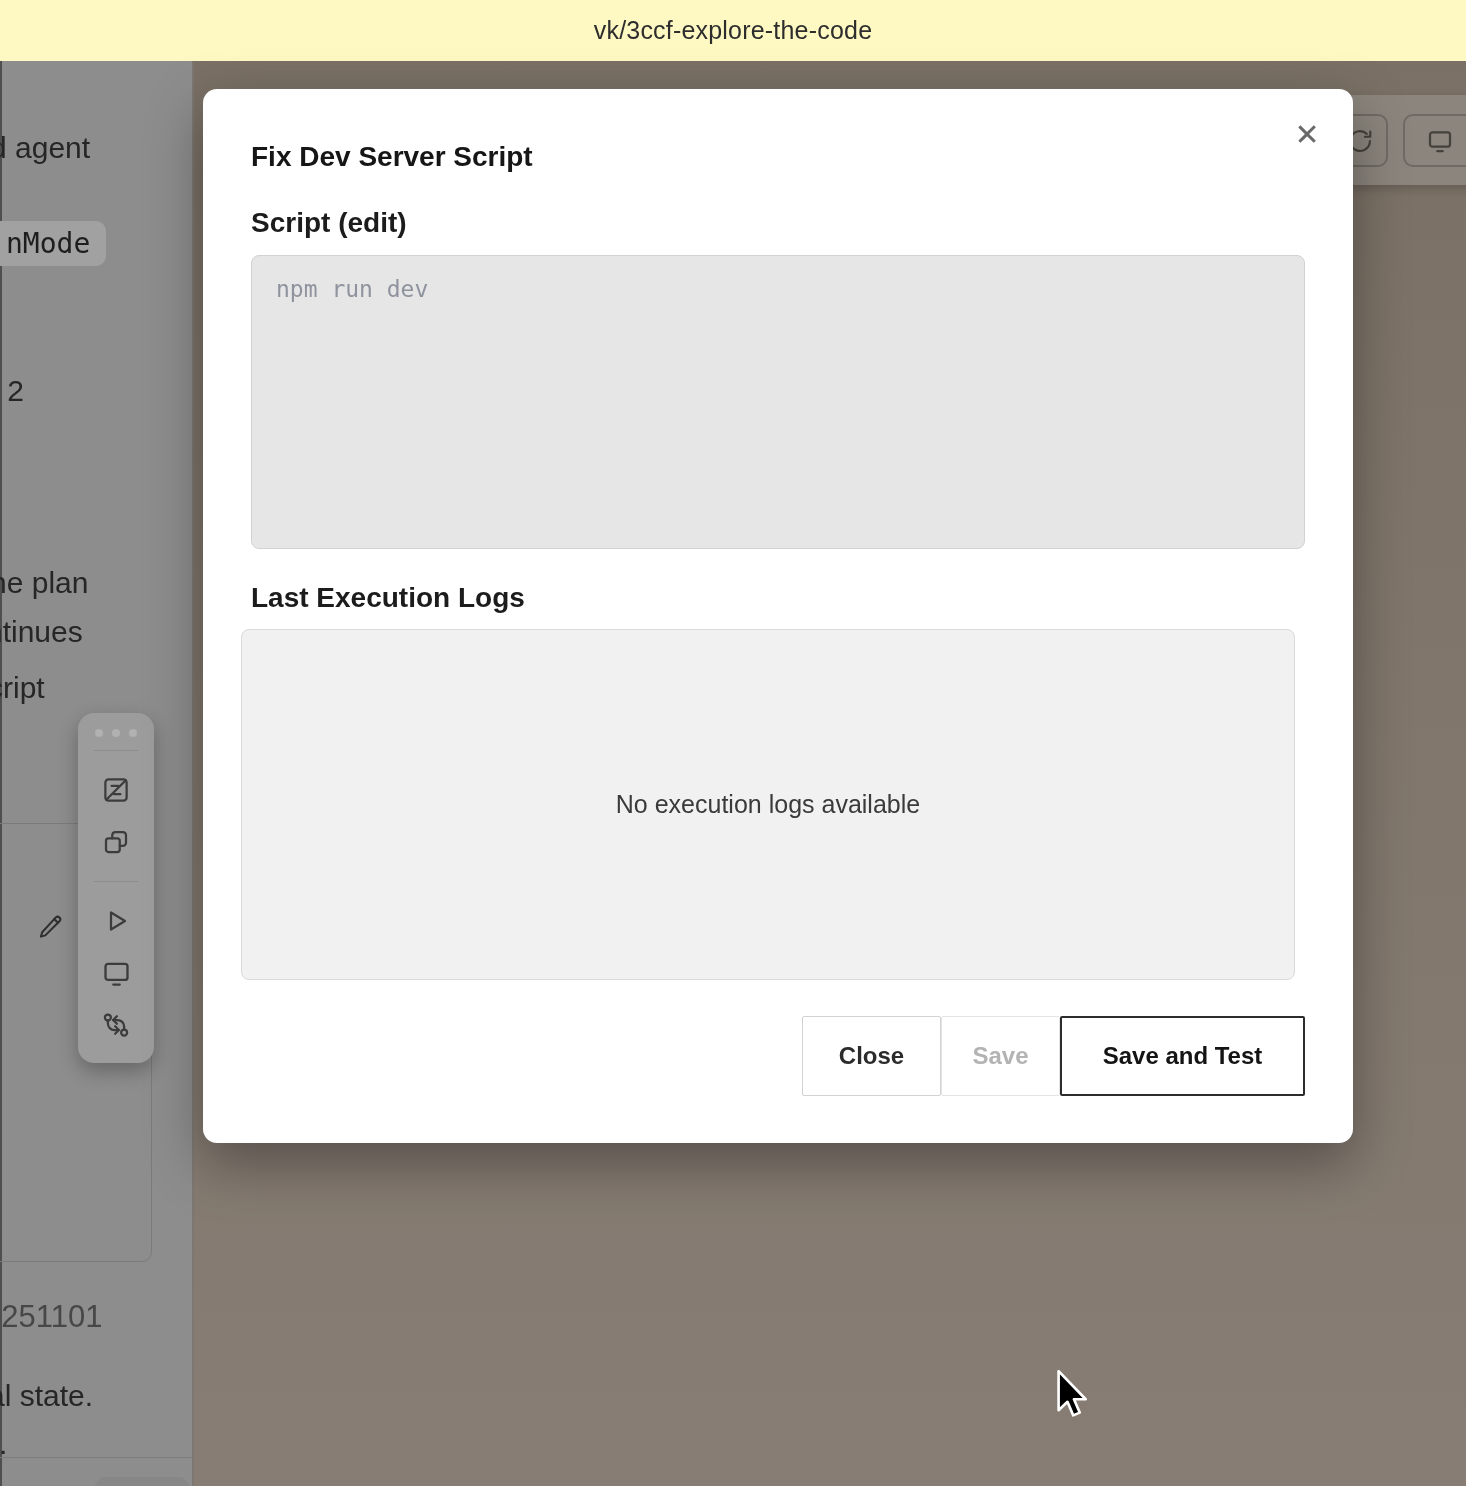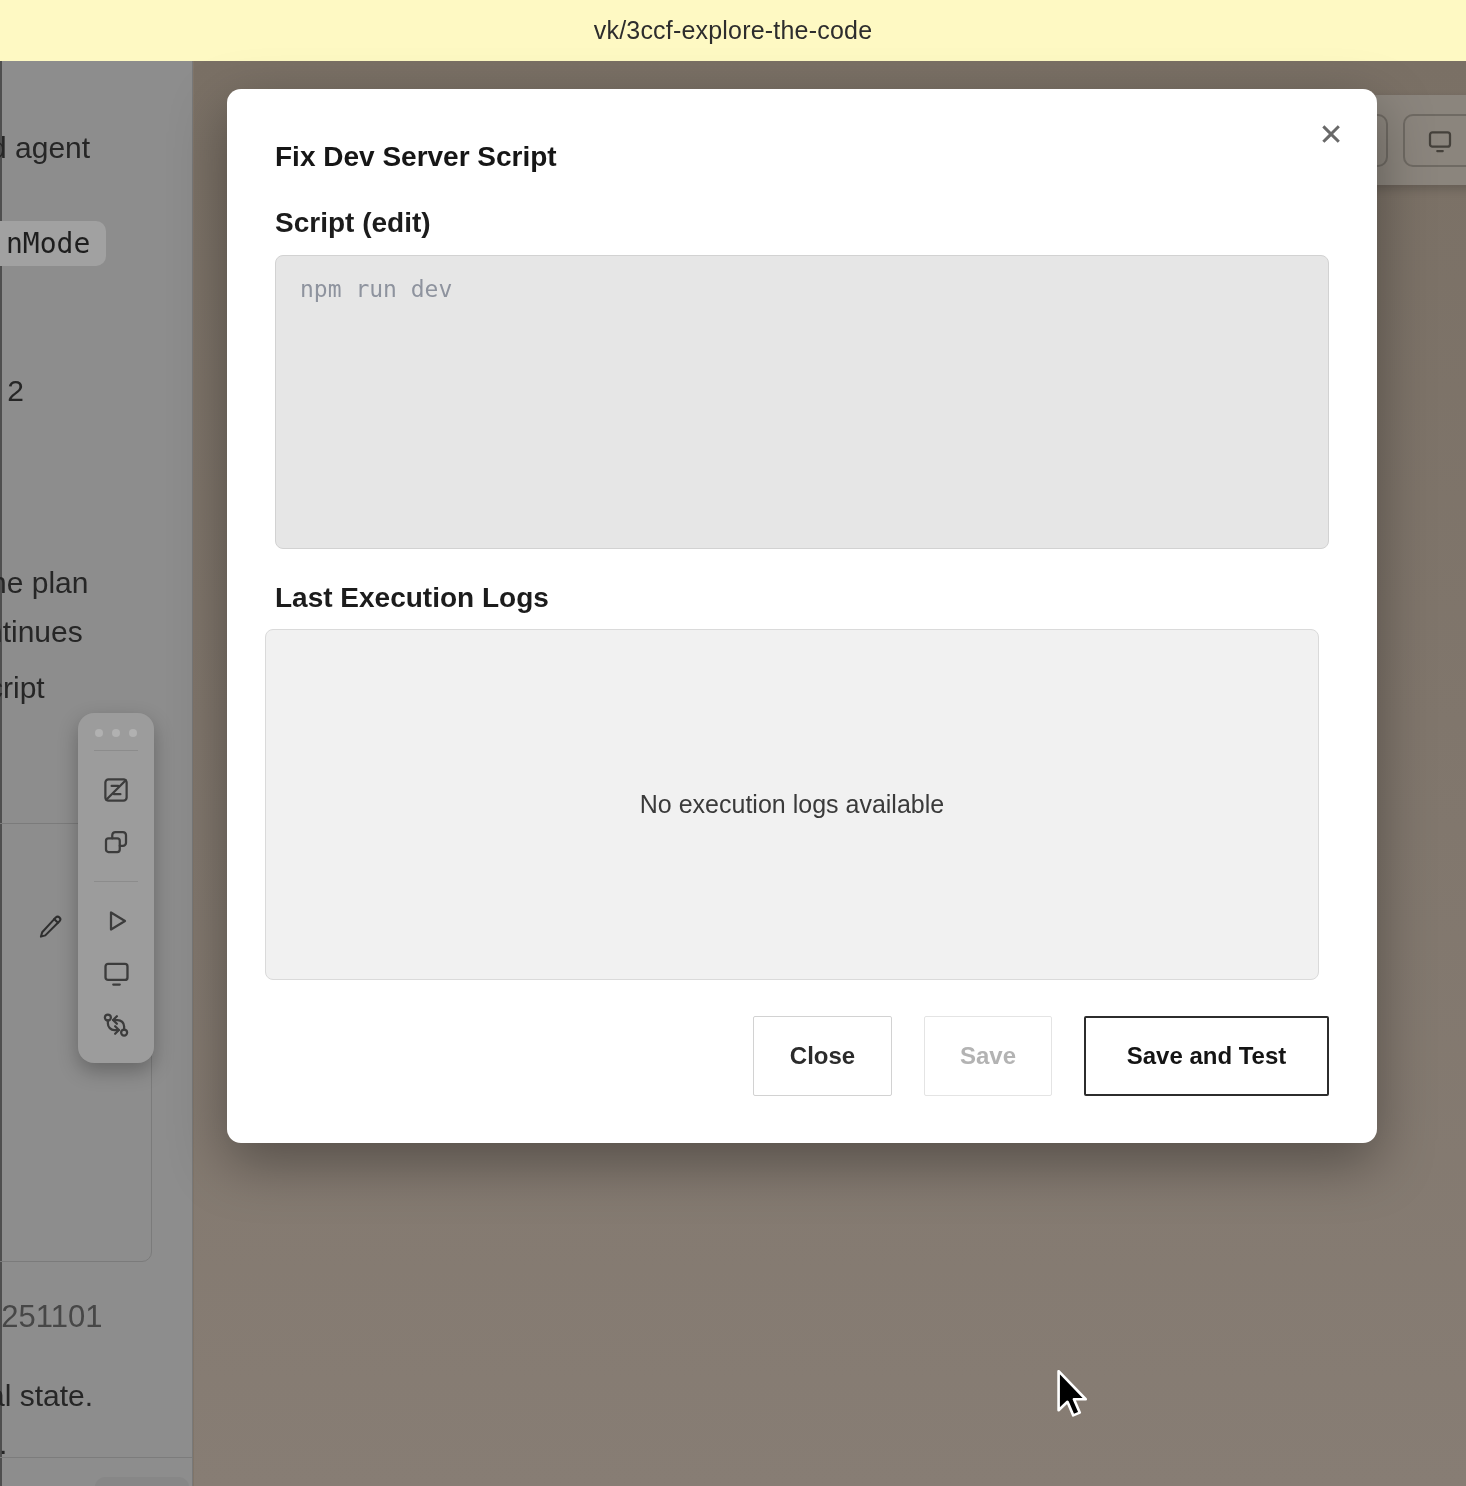--- a/index.html
+++ b/index.html
@@ -49,43 +49,43 @@
   .fl-div { width:44px; height:1px; background:#8c8c8c; margin:13px 0; }
   .fl-icon { width:34px; height:34px; display:flex; align-items:center; justify-content:center;
              margin:9px 0; }
   .fl-icon svg { stroke:#3c3c3c; }
 
   
   .backdrop { position:absolute; inset:0; background:transparent; z-index:40; }
 
   .modal { position:absolute; left:203px; top:89px; width:1150px; height:1054px;
            background:#ffffff; border-radius:14px; z-index:50;
-           box-shadow:0 20px 55px rgba(0,0,0,.35);margin-left:24px; }
+           box-shadow:0 20px 55px rgba(0,0,0,.35); }
   .modal-title { position:absolute; left:48px; top:52px; font-size:28px; font-weight:700;
                  color:#161616; }
   .modal-close { position:absolute; left:1084px; top:26px; width:40px; height:40px;
                  background:none; border:none; font-size:30px; font-weight:400;
                  color:#696969; cursor:pointer; line-height:40px; text-align:center;
                  font-family:"DejaVu Sans", sans-serif; }
   .field-label { position:absolute; left:48px; font-size:28px; font-weight:700; color:#1c1c1c; }
   .script-area { position:absolute; left:48px; top:166px; width:1054px; height:294px;
                  background:#e6e6e6; border:1px solid #d2d2d2; border-radius:8px;
                  padding:20px 24px; resize:none; outline:none;
                  font-family:"DejaVu Sans Mono", monospace; font-size:23px; color:#33363d; }
   .script-area::placeholder { color:#8e939e; opacity:1; }
   .logs-box { position:absolute; left:38px; top:540px; width:1054px; height:351px;
               background:#f1f1f1; border:1px solid #dadada; border-radius:8px;
               display:flex; align-items:center; justify-content:center; }
   .logs-empty { font-size:25px; color:#3a3a3a; }
   .btn-row { position:absolute; left:48px; top:927px; width:1054px; height:80px;
-             display:flex; justify-content:flex-end; gap:32px; }
+             display:flex; justify-content:flex-end; gap:0; }
   .btn { height:80px; background:#ffffff; font-family:"Liberation Sans", sans-serif;
          font-size:24px; font-weight:700; border-radius:2px; cursor:pointer; }
   .btn.close-btn { width:139px; border:1.5px solid #d2d2d2; color:#2b2b2b; }
-  .btn.save-btn { width:128px; border:1.5px solid #e4e4e4; color:#b3b3b3; cursor:default; }
+  .btn.save-btn { width:119px; border:1.5px solid #e4e4e4; color:#b3b3b3; cursor:default; }
   .btn.save-test-btn { width:245px; border:2.5px solid #2c2c2c; color:#141414; }
 
   .cursor { position:absolute; left:1053px; top:1370px; z-index:99; pointer-events:none; }
 
   svg.icon { fill:none; stroke-width:1.8; stroke-linecap:round; stroke-linejoin:round; }
 </style>
 </head>
 <body>
 
 <div class="screen">

